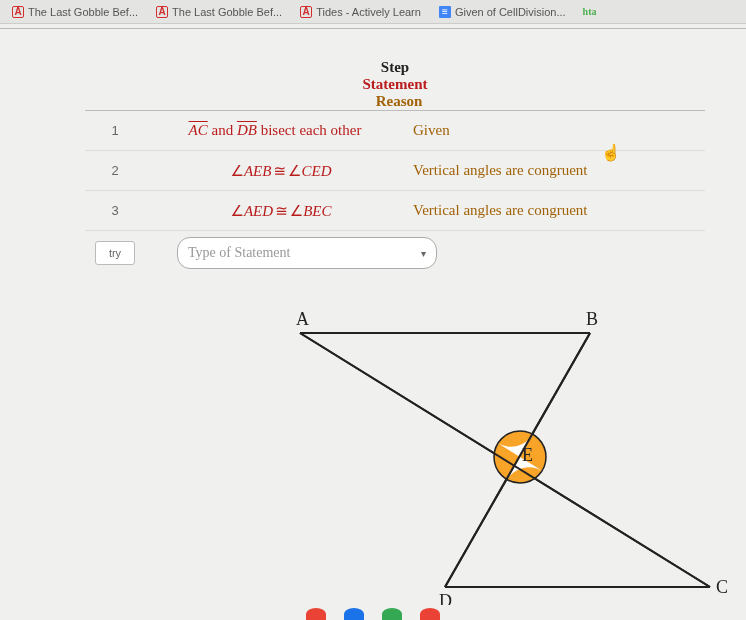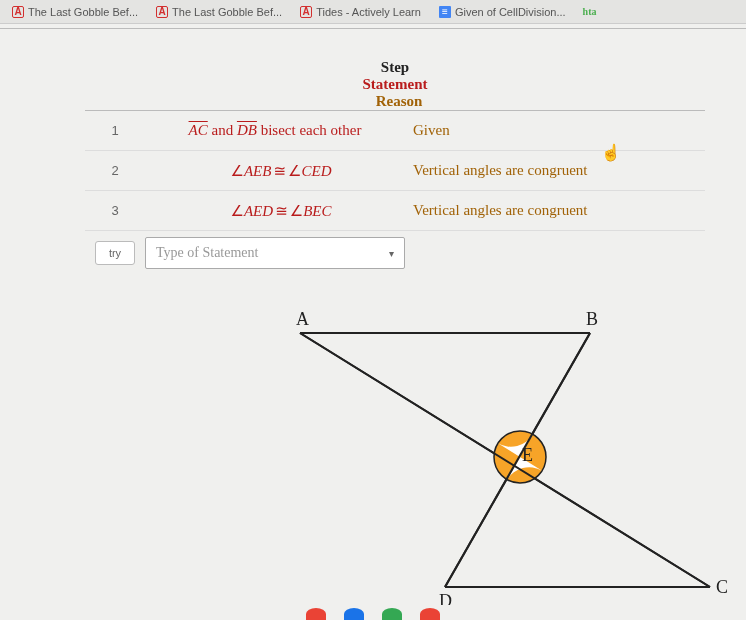--- a/index.html
+++ b/index.html
@@ -49,21 +49,21 @@
       margin: 30px 0 0 85px;
       width: 620px;
     }
     .prow {
       display: flex;
       align-items: center;
       min-height: 40px;
       border-bottom: 1px solid #ddd;
     }
     .prow.header { font-weight: bold; color: #222; border-bottom: 1px solid #bbb; flex-direction: column; }
-    .prow.try { border-bottom: none; padding: 6px 0; }
+    .prow.try { border-bottom: none; padding: 6px 0; gap: 32px; }
     .col-step {
       width: 60px;
       text-align: center;
       color: #666;
       font-family: Arial, sans-serif;
       font-size: 13px;
     }
     .prow.header .col-step { color: #222; font-weight: bold; font-family: Georgia, serif; font-size: 15px; }
     .col-stmt {
       width: 260px;
@@ -86,21 +86,21 @@
       font-family: Arial, sans-serif;
       font-size: 11px;
       color: #666;
       margin: 0 10px;
       cursor: pointer;
     }
     .stmt-dd {
       width: 260px;
       height: 32px;
       border: 1px solid #aaa;
-      border-radius: 2px;
+      border-radius: 13px;
       background: #fff;
       display: flex;
       align-items: center;
       justify-content: space-between;
       padding: 12px 10px;
       color: #999;
       font-size: 14px;
       font-family: Georgia, serif;
       cursor: pointer;
     }

